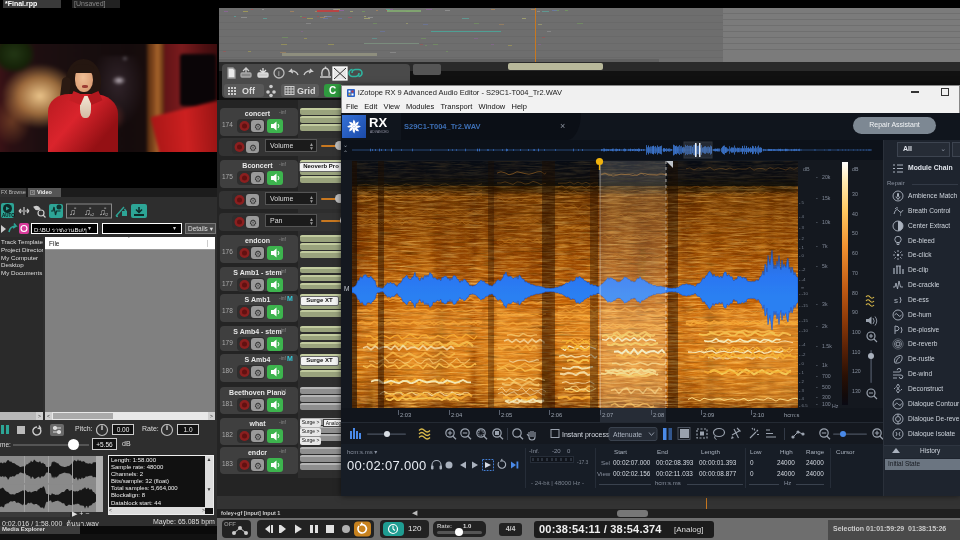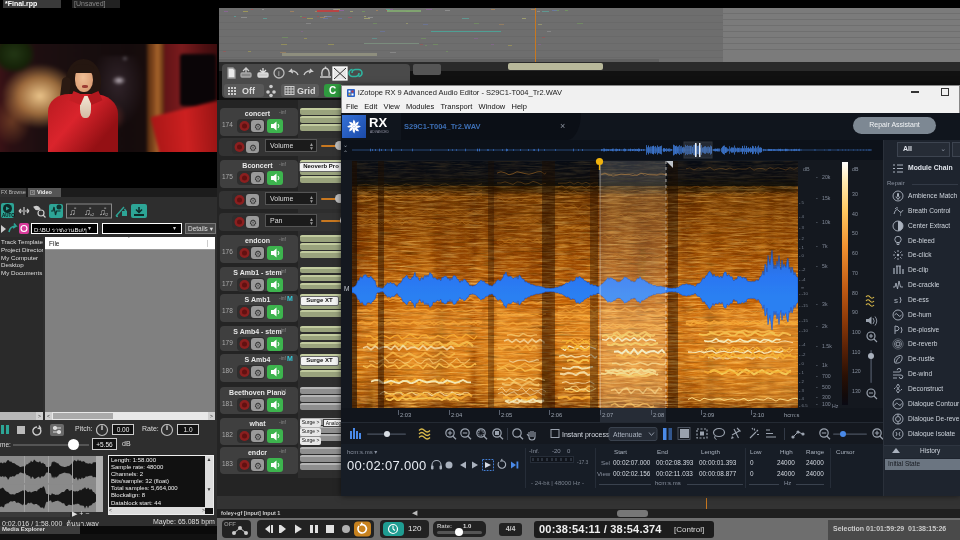--- a/index.html
+++ b/index.html
@@ -587,21 +587,21 @@
       </svg>
  <div style="position:absolute;left:191px;top:6px;color:#e8e8e8;font-size:8px;">120</div>
  <div style="position:absolute;left:216px;top:3px;width:53px;height:16px;background:#222;border-radius:5px;"></div>
  <div style="position:absolute;left:220px;top:5px;color:#bbb;font-size:6px;font-weight:bold;">Rate:</div>
  <div style="position:absolute;left:246px;top:5px;color:#ddd;font-size:6px;font-weight:bold;">1.0</div>
  <div style="position:absolute;left:220px;top:13px;width:45px;height:3px;background:#555;border-radius:2px;"></div>
  <div style="position:absolute;left:238px;top:10px;width:8px;height:8px;background:#fff;border-radius:50%;"></div>
  <div style="position:absolute;left:282px;top:5px;width:23px;height:13px;background:#222;border-radius:3px;color:#ccc;font-size:7px;font-weight:bold;text-align:center;padding-top:2px;">4/4</div>
  <div style="position:absolute;left:317px;top:3px;width:180px;height:17px;background:#1c1c1c;border-radius:3px;"></div>
  <div style="position:absolute;left:322px;top:5px;color:#f0f0f0;font-size:11px;font-weight:bold;letter-spacing:.2px;">00:38:54:11 / 38:54.374</div>
- <div style="position:absolute;left:457px;top:7px;color:#ddd;font-size:8px;">[Control]</div>
+ <div style="position:absolute;left:457px;top:7px;color:#ddd;font-size:8px;">[Analog]</div>
  <div style="position:absolute;left:611px;top:2px;width:132px;height:20px;background:#4a4a4a;"></div>
  <div style="position:absolute;left:616px;top:7px;color:#ccc;font-size:7px;font-weight:bold;">Selection 01:01:59:29&nbsp; 01:38:15:26</div>
 </div>
 
 <div class="abs" style="left:341px;top:85px;width:619px;height:411px;background:#14181f;box-shadow:0 0 6px rgba(0,0,0,.6);" id="rxwin">
 
  <div style="position:absolute;left:0;top:0;width:619px;height:15px;background:#f0f0f0;border:1px solid #888;border-bottom:none;"></div>
  <svg width="8" height="8" style="position:absolute;left:6px;top:4px;">
         <rect width="8" height="8" rx="1" fill="#2a62c8"></rect>
         <rect x="1.5" y="1.5" width="2" height="2" fill="#fff"></rect>

